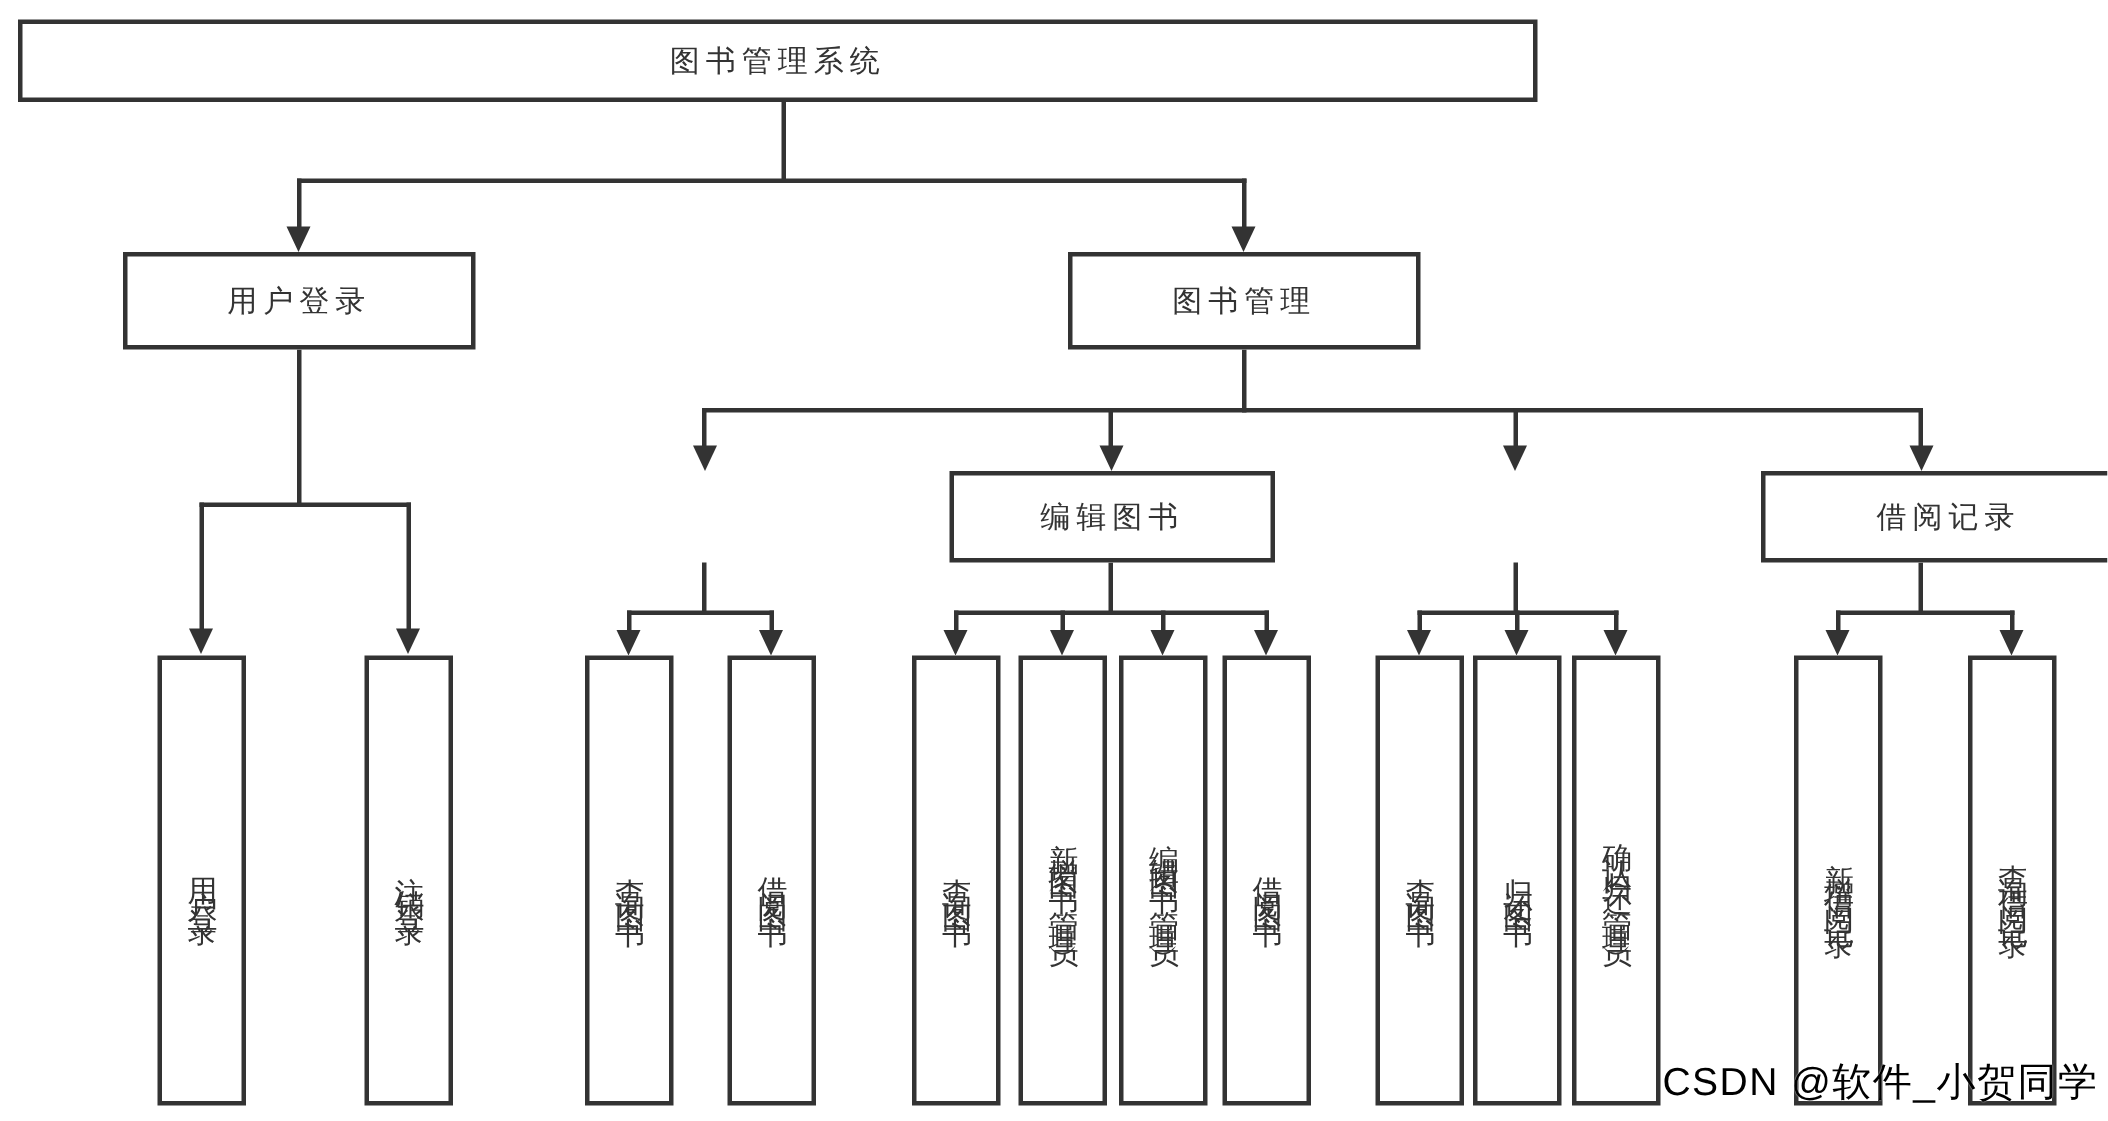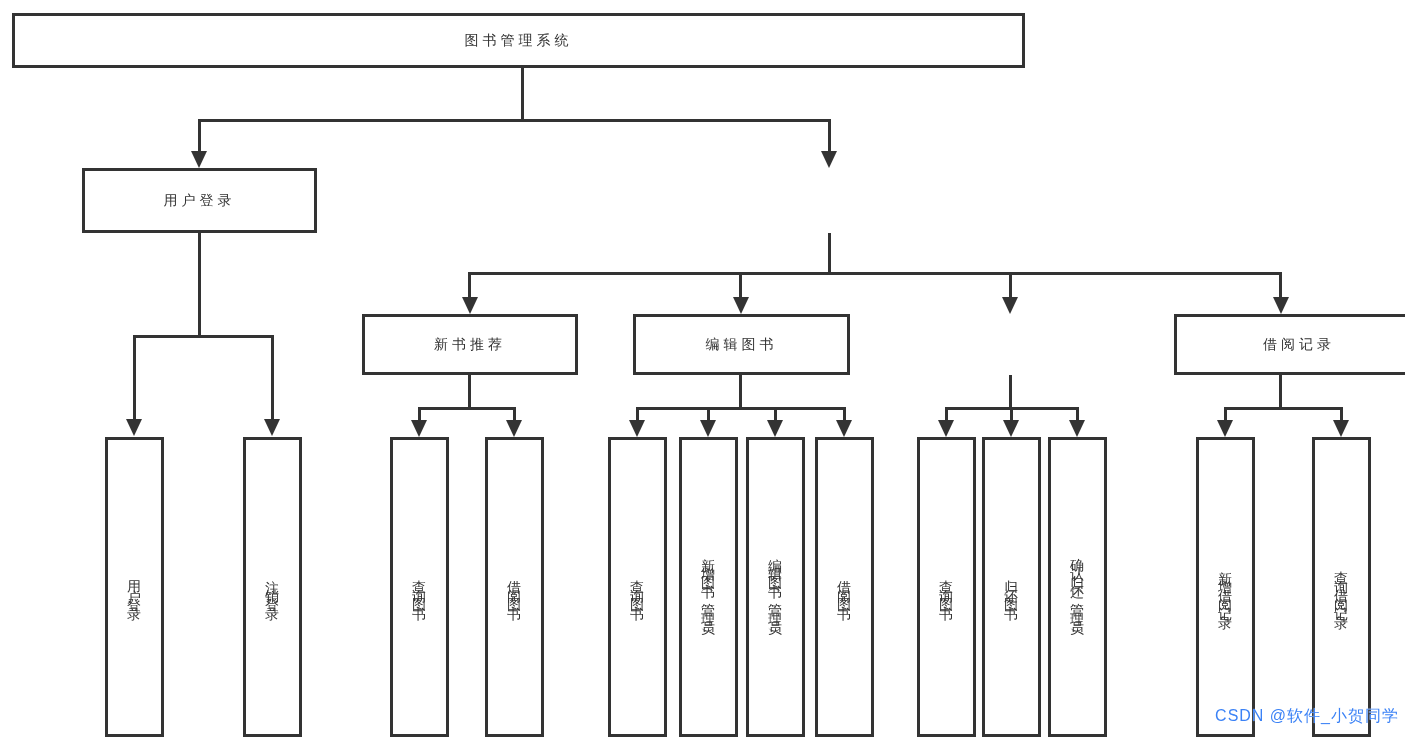--- a/index.html
+++ b/index.html
@@ -12,44 +12,44 @@
   }
   .box{
     position:absolute;
     box-sizing:border-box;
     border:3px solid #333333;
     background:#ffffff;
     color:#333333;
     display:flex;
     align-items:center;
     justify-content:center;
-    font-size:14px;
+    font-size:20px;
     letter-spacing:4px;
     z-index:2;
   }
   .box .hlabel{white-space:nowrap;}
   .leaf .vtext{
     writing-mode:vertical-rl;
     letter-spacing:9px;
     line-height:1;
     white-space:nowrap;
   }
   .hl{position:absolute;height:3px;background:#333333;z-index:1;}
   .vl{position:absolute;width:3px;background:#333333;z-index:1;}
   .ah{
     position:absolute;width:0;height:0;z-index:1;
     border-left:8px solid transparent;
     border-right:8px solid transparent;
     border-top:17px solid #333333;
   }
   #watermark{
     position:absolute;
-    right:6px;bottom:20px;
-    font-size:16px;
-    color:#3b82f6;
+    right:6px;bottom:8px;
+    font-size:26px;
+    color:#000000;
     letter-spacing:1px;
     white-space:nowrap;
     z-index:5;
     text-shadow:0 0 1px #ffffff;
   }
 </style>
 </head>
 <body>
 
 <div id="canvas">
@@ -61,42 +61,42 @@
   <div class="vl" style="left:521px;top:66px;height:55px;"></div>
   <div class="hl" style="left:198px;top:119px;width:633px;"></div>
   <div class="vl" style="left:198px;top:119px;height:34px;"></div>
   <div class="ah" style="left:191px;top:151px;"></div>
   <div class="vl" style="left:828px;top:119px;height:34px;"></div>
   <div class="ah" style="left:821px;top:151px;"></div>
 
   <div class="box" style="left:82px;top:168px;width:235px;height:65px;">
     <span class="hlabel">用户登录</span>
   </div>
+  <div class="box" style="left:712px;top:168px;width:235px;height:65px;">
+    <span class="hlabel">图书管理</span>
+  </div>
 
   <div class="vl" style="left:198px;top:233px;height:104px;"></div>
   <div class="hl" style="left:133px;top:335px;width:141px;"></div>
   <div class="vl" style="left:133px;top:335px;height:86px;"></div>
   <div class="ah" style="left:126px;top:419px;"></div>
   <div class="vl" style="left:271px;top:335px;height:86px;"></div>
   <div class="ah" style="left:264px;top:419px;"></div>
 
   <div class="vl" style="left:828px;top:233px;height:42px;"></div>
   <div class="hl" style="left:468px;top:272px;width:814px;"></div>
   <div class="vl" style="left:468px;top:272px;height:27px;"></div>
   <div class="ah" style="left:462px;top:297px;"></div>
   <div class="vl" style="left:739px;top:272px;height:27px;"></div>
   <div class="ah" style="left:733px;top:297px;"></div>
   <div class="vl" style="left:1009px;top:272px;height:27px;"></div>
   <div class="ah" style="left:1002px;top:297px;"></div>
   <div class="vl" style="left:1279px;top:272px;height:27px;"></div>
   <div class="ah" style="left:1273px;top:297px;"></div>
 
-  <div class="box" style="left:362px;top:314px;width:216px;height:61px;">
-    <span class="hlabel">新书推荐</span>
-  </div>
   <div class="box" style="left:633px;top:314px;width:217px;height:61px;">
     <span class="hlabel">编辑图书</span>
   </div>
   <div class="box" style="left:1174px;top:314px;width:250px;height:61px;">
     <span class="hlabel">借阅记录</span>
   </div>
 
   <div class="vl" style="left:468px;top:375px;height:34px;"></div>
   <div class="hl" style="left:418px;top:407px;width:98px;"></div>
   <div class="vl" style="left:418px;top:407px;height:15px;"></div>

